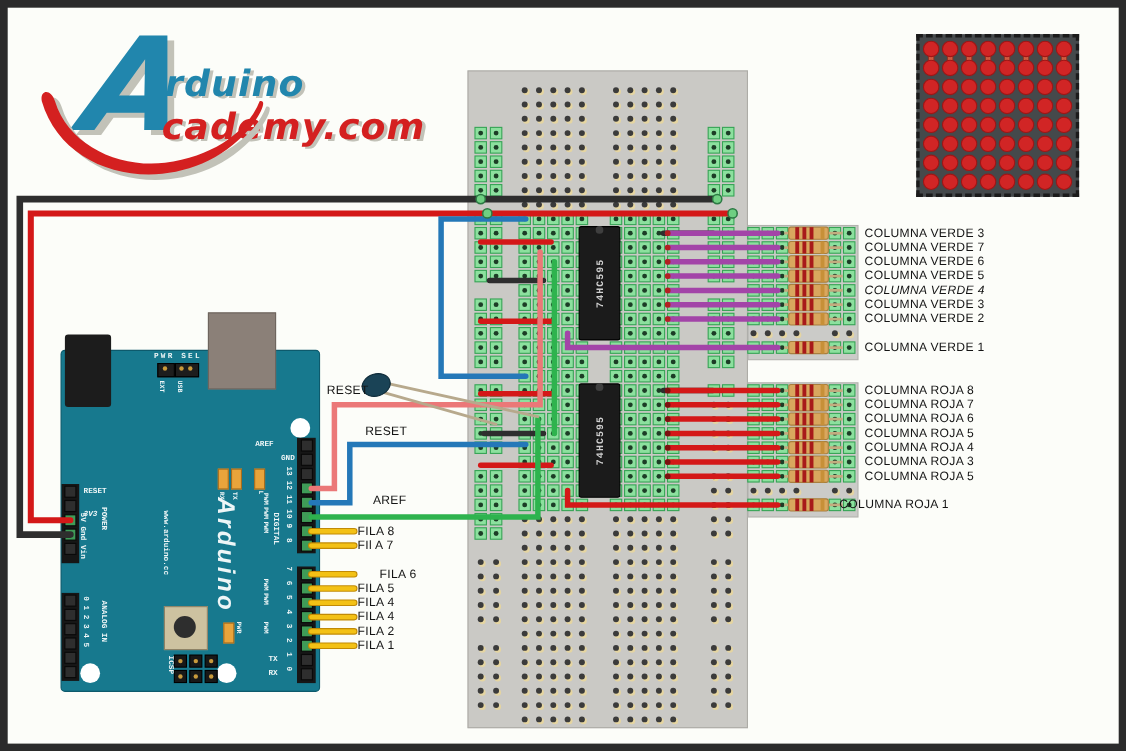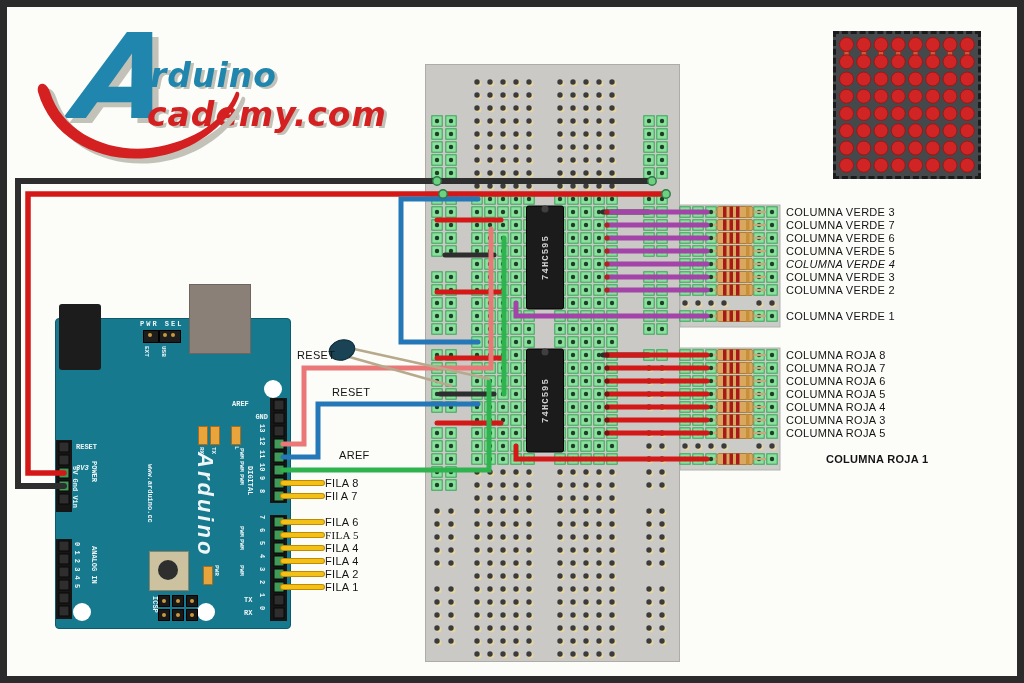--- a/index.html
+++ b/index.html
@@ -1800,36 +1800,36 @@
       <div class="abs bw v" style="left: 258px; top: 541px;">5</div>
       <div class="abs bw v s6" style="left: 238px; top: 539px;">PWM</div>
       <div class="abs bw v" style="left: 258px; top: 554px;">4</div>
       <div class="abs bw v" style="left: 258px; top: 567px;">3</div>
       <div class="abs bw v s6" style="left: 238px; top: 565px;">PWM</div>
       <div class="abs bw v" style="left: 258px; top: 580px;">2</div>
       <div class="abs bw v" style="left: 258px; top: 593px;">1</div>
       <div class="abs bw v" style="left: 258px; top: 606px;">0</div>
       <div class="lbl" style="left: 325px; top: 477px;">FILA 8</div>
       <div class="lbl" style="left: 325px; top: 490px;">FIl A 7</div>
-      <div class="lbl" style="left: 325px; top: 516px;">FILA 6</div>
-      <div class="lbl" style="left: 325px; top: 529px; font-family: Liberation Serif, serif;">FILA 5</div>
+      <div class="lbl" style="left: 325px; top: 516px; padding-left: 20px;">FILA 6</div>
+      <div class="lbl" style="left: 325px; top: 529px;">FILA 5</div>
       <div class="lbl" style="left: 325px; top: 542px;">FILA 4</div>
       <div class="lbl" style="left: 325px; top: 555px;">FILA 4</div>
       <div class="lbl" style="left: 325px; top: 568px;">FILA 2</div>
       <div class="lbl" style="left: 325px; top: 581px;">FILA 1</div>
       <div class="lbl" style="left: 786px; top: 206px;">COLUMNA VERDE 3</div>
       <div class="lbl" style="left: 786px; top: 219px;">COLUMNA VERDE 7</div>
       <div class="lbl" style="left: 786px; top: 232px;">COLUMNA VERDE 6</div>
       <div class="lbl" style="left: 786px; top: 245px; text-align: center;">COLUMNA VERDE 5</div>
       <div class="lbl" style="left: 786px; top: 258px; font-style: italic;">COLUMNA VERDE 4</div>
       <div class="lbl" style="left: 786px; top: 271px;">COLUMNA VERDE 3</div>
       <div class="lbl" style="left: 786px; top: 284px;">COLUMNA VERDE 2</div>
       <div class="lbl" style="left: 786px; top: 310px;">COLUMNA VERDE 1</div>
       <div class="lbl" style="left: 786px; top: 349px;">COLUMNA ROJA 8</div>
       <div class="lbl" style="left: 786px; top: 362px;">COLUMNA ROJA 7</div>
       <div class="lbl" style="left: 786px; top: 375px;">COLUMNA ROJA 6</div>
       <div class="lbl" style="left: 786px; top: 388px;">COLUMNA ROJA 5</div>
       <div class="lbl" style="left: 786px; top: 401px; text-align: center;">COLUMNA ROJA 4</div>
       <div class="lbl" style="left: 786px; top: 414px;">COLUMNA ROJA 3</div>
       <div class="lbl" style="left: 786px; top: 427px;">COLUMNA ROJA 5</div>
-      <div class="lbl" style="left: 826px; top: 453px; font-weight: bold;">COLUMNA ROJA 1</div>
+      <div class="lbl" style="left: 763px; top: 453px;">COLUMNA ROJA 1</div>
     </div>
 </div>
 
 </body></html>

